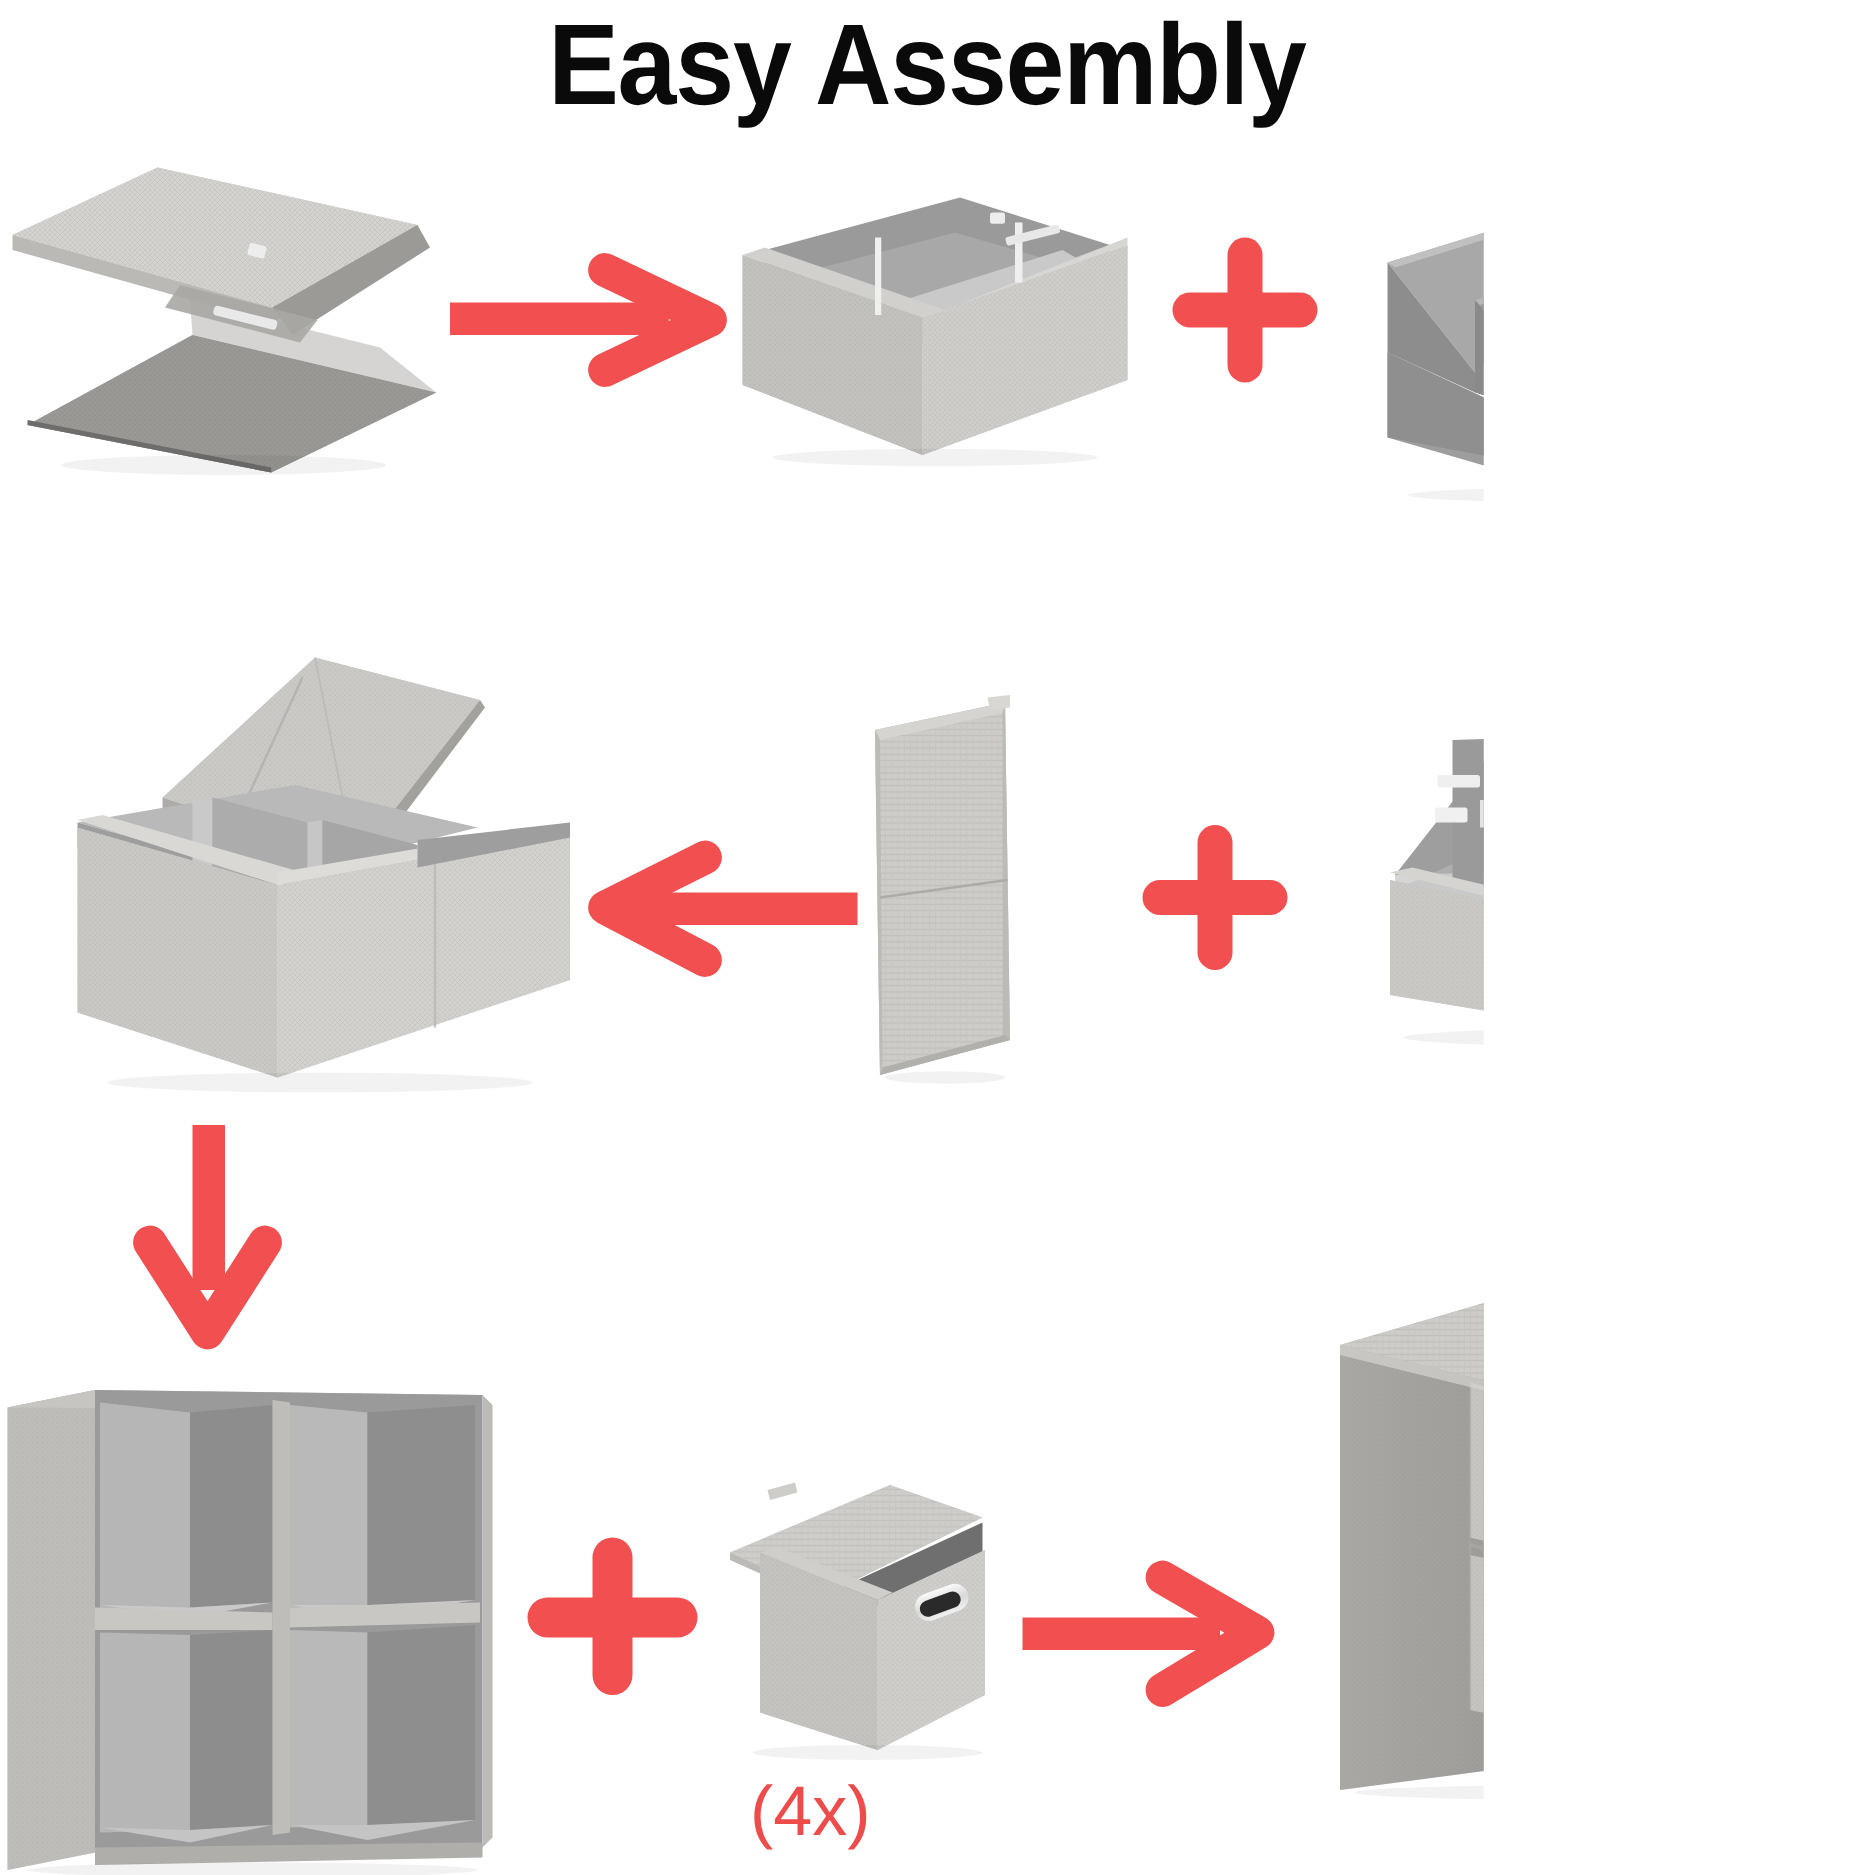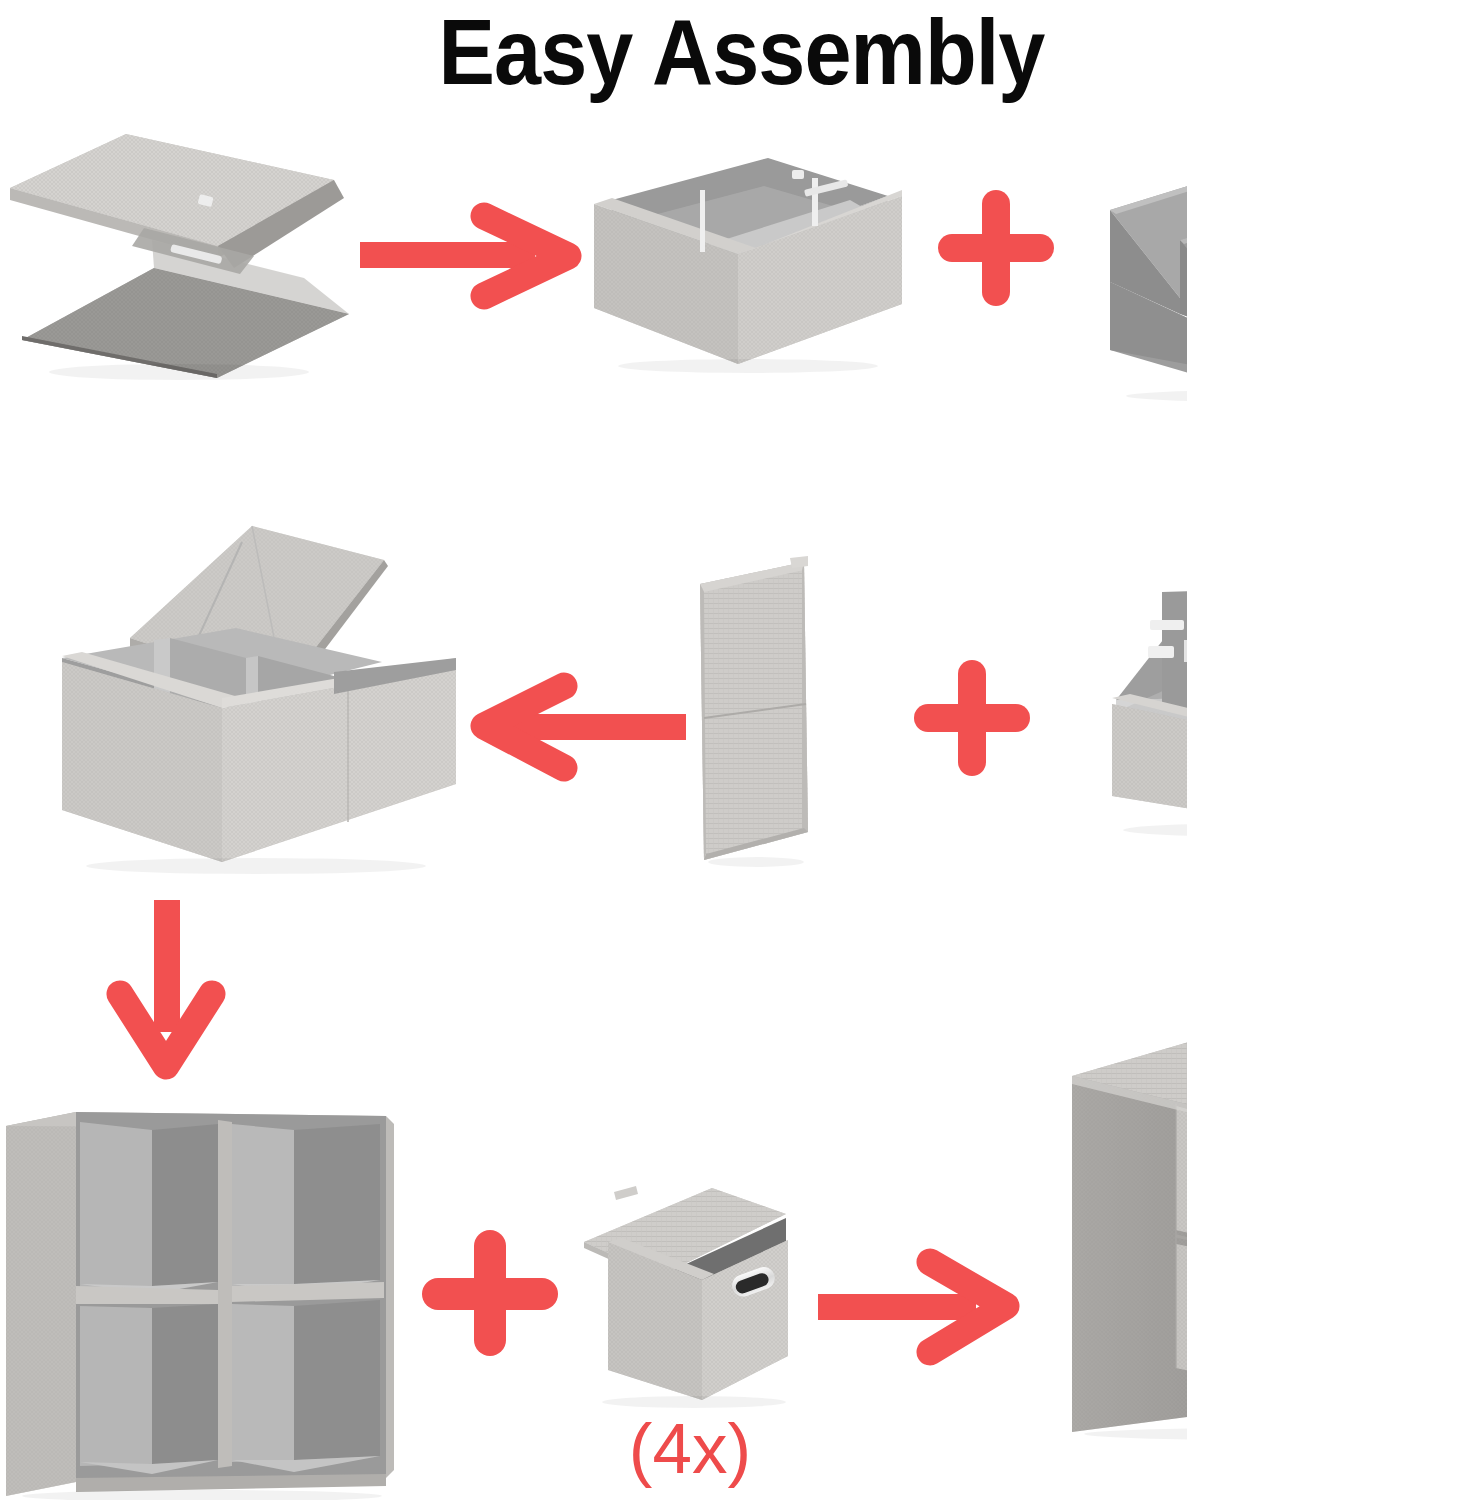--- a/index.html
+++ b/index.html
@@ -31,26 +31,26 @@
     white-space:nowrap;
   }
   
   .item{position:absolute;}
   .svgfull{display:block;width:100%;height:100%;overflow:visible;}
   
   .glyph{position:absolute;}
   .caption{
     position:absolute;
     color:#EE4B4B;
-    font-size:71px;
+    font-size:56px;
     line-height:58px;
     font-weight:400;
     font-family:"Liberation Sans", sans-serif;
     white-space:nowrap;
-    text-align:center;
+    text-align:left;
   }
 </style>
 </head>
 <body>
 
 <div id="page">
 
   <div id="title">Easy Assembly</div>
 
   <svg width="0" height="0" style="position:absolute" aria-hidden="true">

